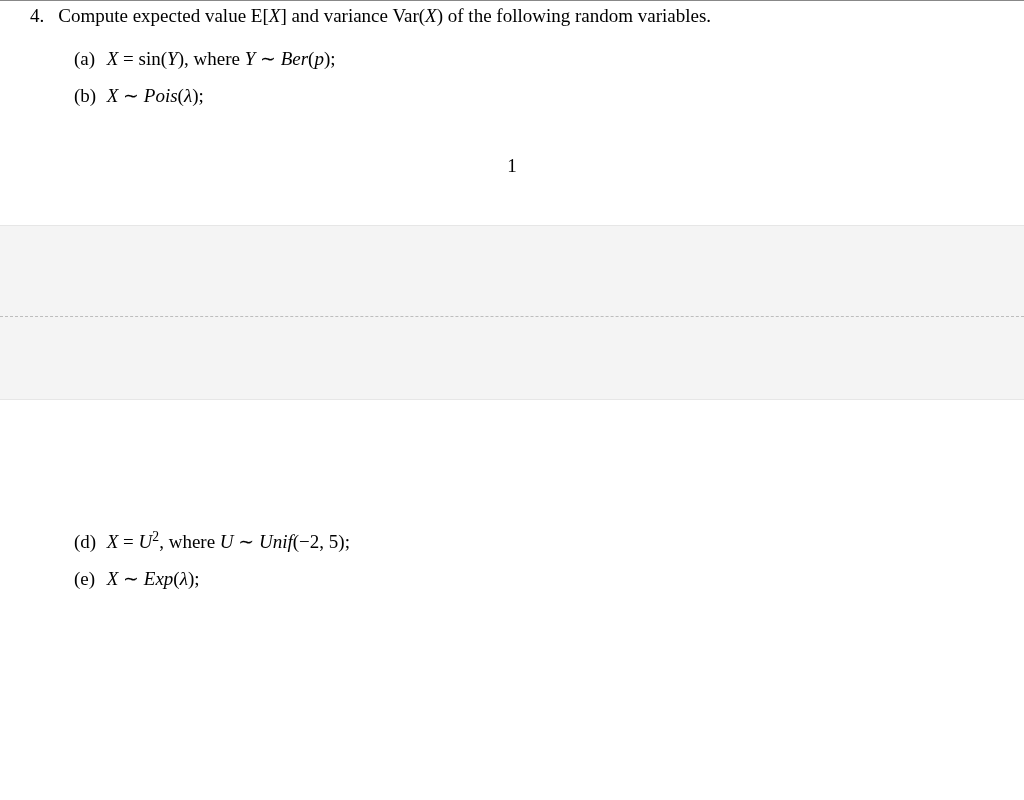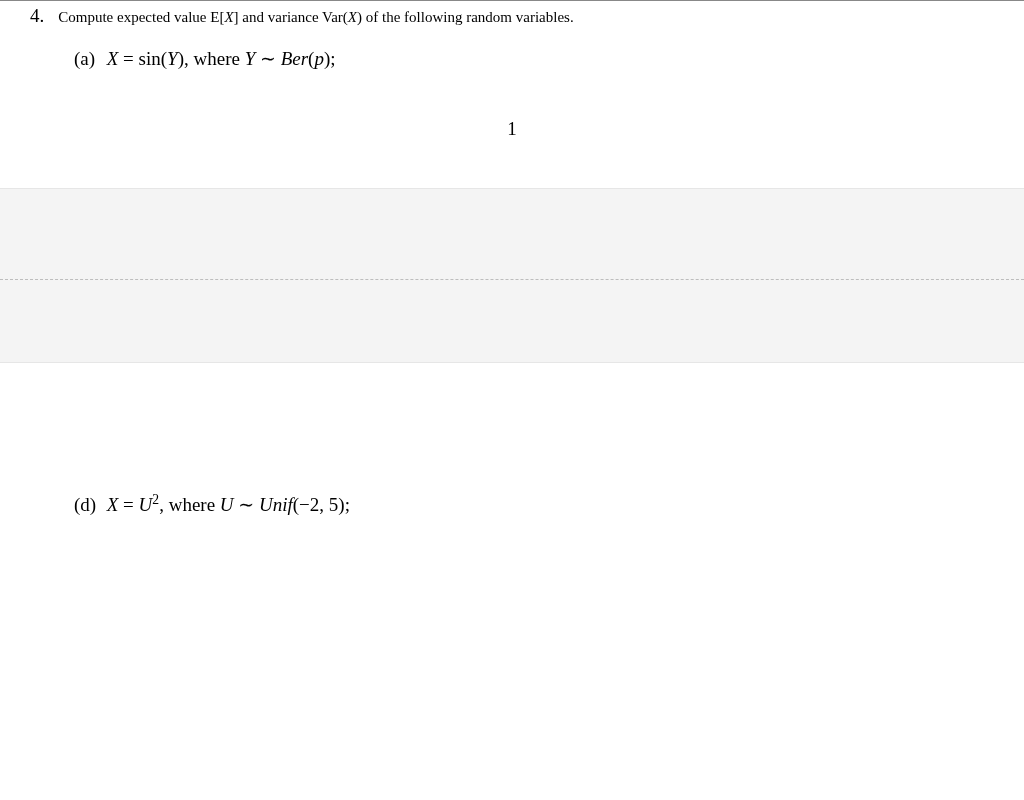--- a/index.html
+++ b/index.html
@@ -24,21 +24,21 @@
       display: flex;
       align-items: baseline;
       gap: 14px;
       margin-bottom: 18px;
       margin-left: 2px;
     }
     .problem-number {
       font-size: 19px;
     }
     .problem-text {
-      font-size: 15px;
+      font-size: 19px;
     }
     .sub-items {
       margin-left: 46px;
       margin-top: 20px;
     }
     .sub-item {
       font-size: 19px;
       margin-bottom: 14px;
       font-style: normal;
     }
@@ -108,32 +108,40 @@
     <span class="problem-text">
       Compute expected value E[<span class="ital">X</span>] and variance Var(<span class="ital">X</span>) of the following random variables.
     </span>
   </div>
 
   <div class="sub-items">
     <div class="sub-item">
       <span class="label">(a)</span>
       <span><span class="ital">X</span> = sin(<span class="ital">Y</span>), where <span class="ital">Y</span> ∼ <span class="ital">Ber</span>(<span class="ital">p</span>);</span>
     </div>
+    <div class="sub-item">
+      <span class="label">(b)</span>
+      <span><span class="ital">X</span> ∼ <span class="ital">Pois</span>(<span class="ital">λ</span>);</span>
+    </div>
   </div>
 
   <div class="page-number">1</div>
 </div>
 
 <div class="gap-region">
   <div class="light-band"></div>
   <div class="solid-top"></div>
   <div class="dashed"></div>
   <div class="solid-bottom"></div>
 </div>
 
 <div class="page-bottom">
   <div class="sub-items">
     <div class="sub-item">
       <span class="label">(d)</span>
       <span><span class="ital">X</span> = <span class="ital">U</span><span class="sup">2</span>, where <span class="ital">U</span> ∼ <span class="ital">Unif</span>(−2, 5);</span>
     </div>
+    <div class="sub-item">
+      <span class="label">(e)</span>
+      <span><span class="ital">X</span> ∼ <span class="ital">Exp</span>(<span class="ital">λ</span>);</span>
+    </div>
   </div>
 </div>
 
 </body></html>

